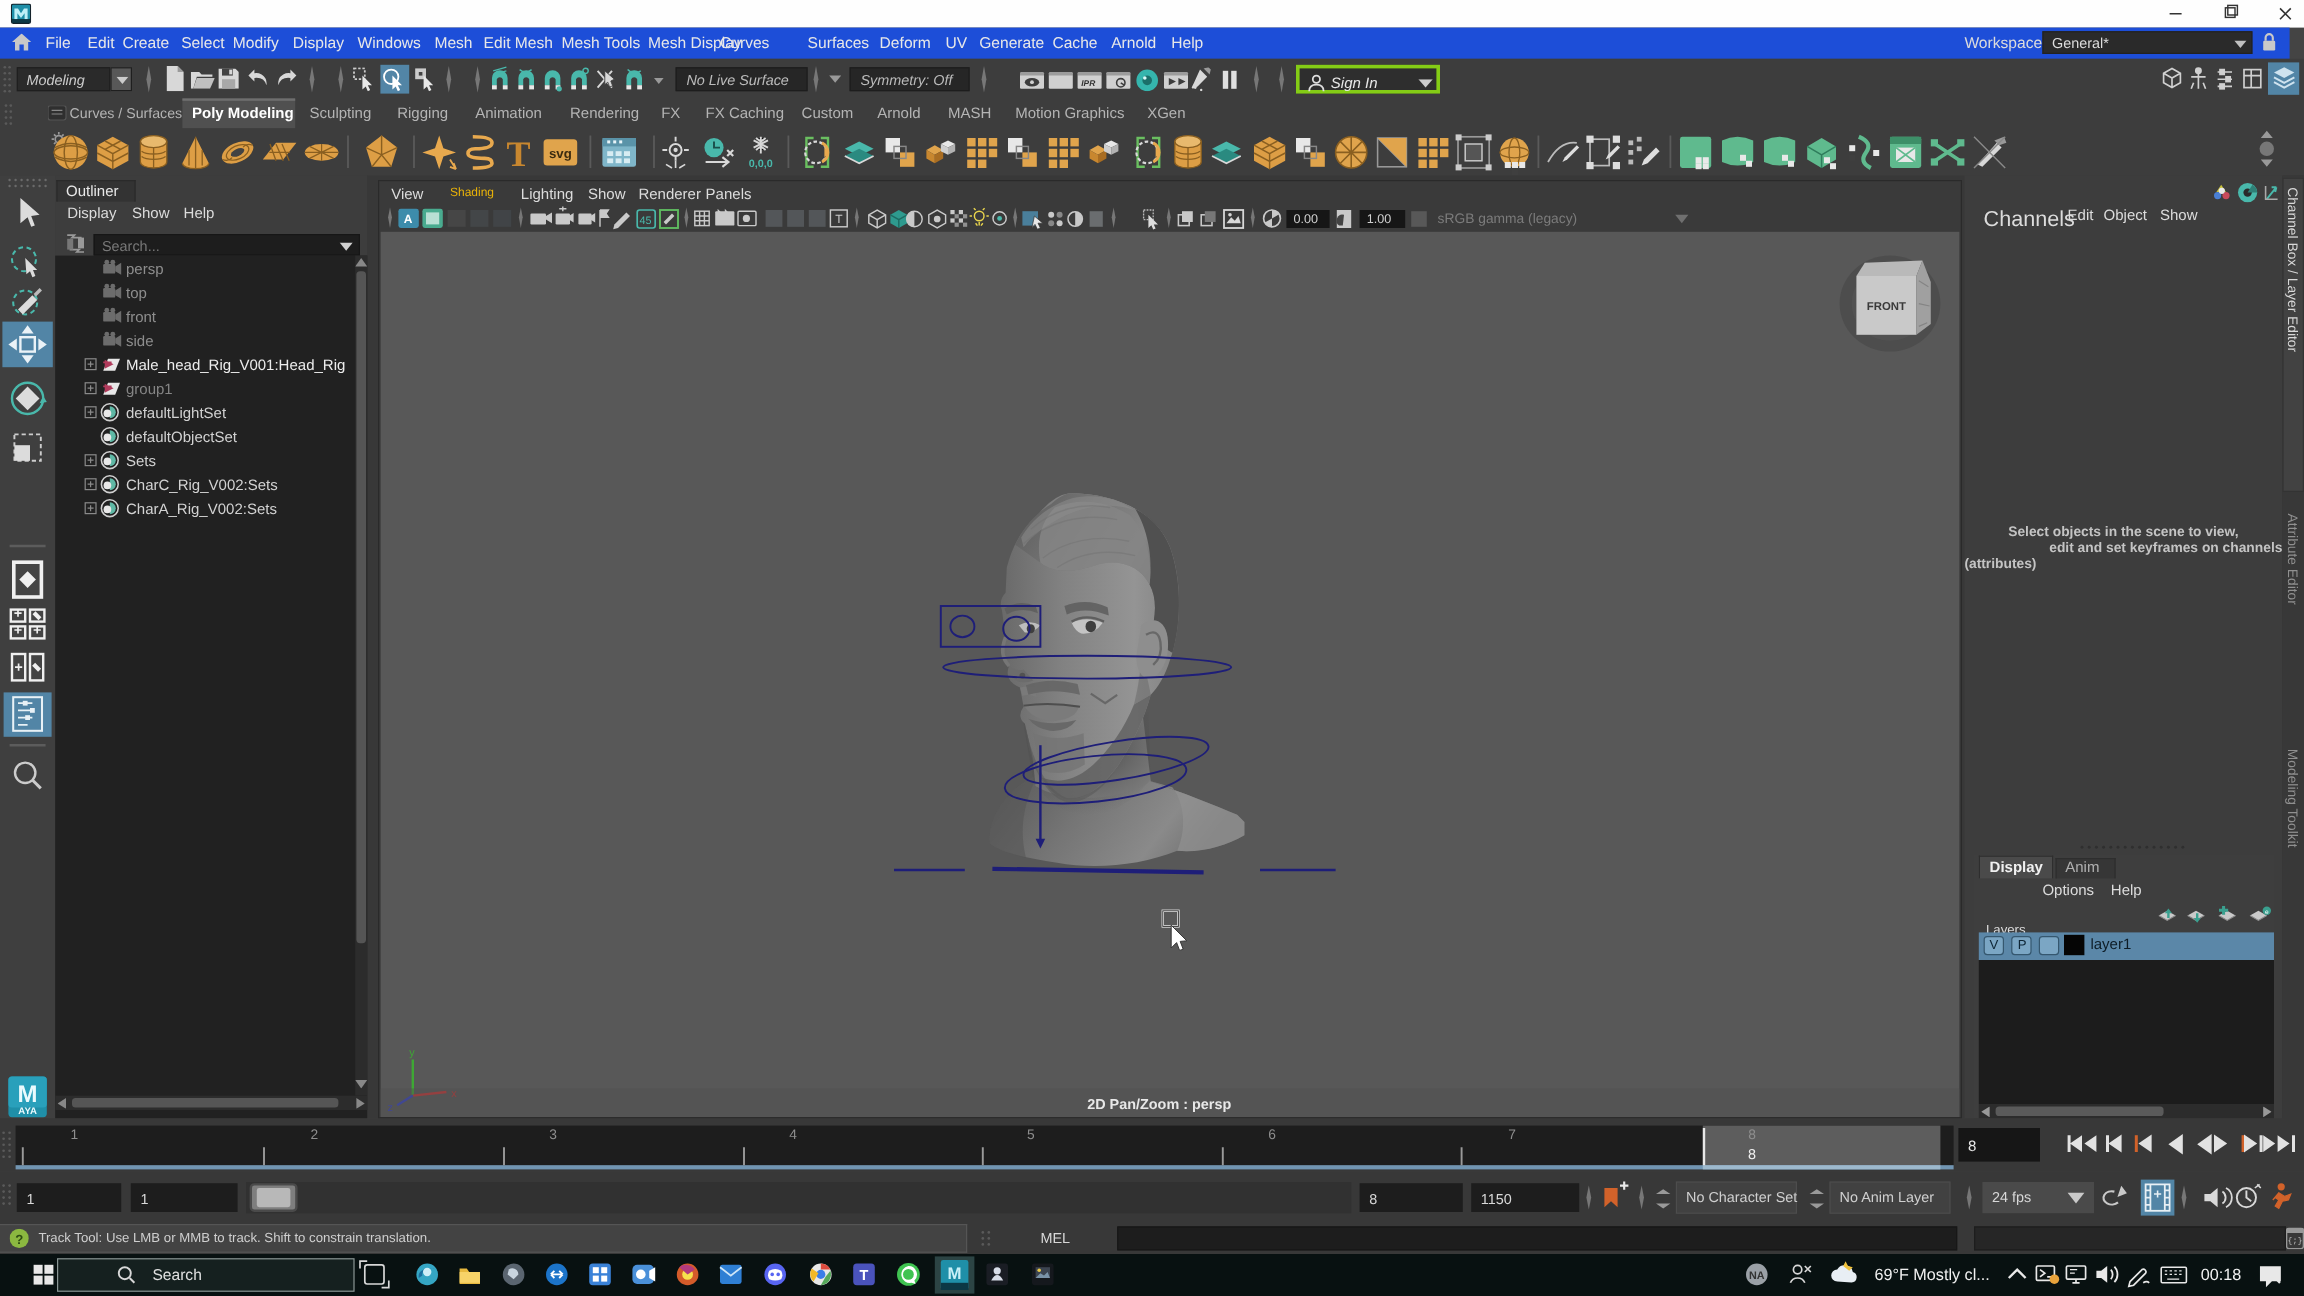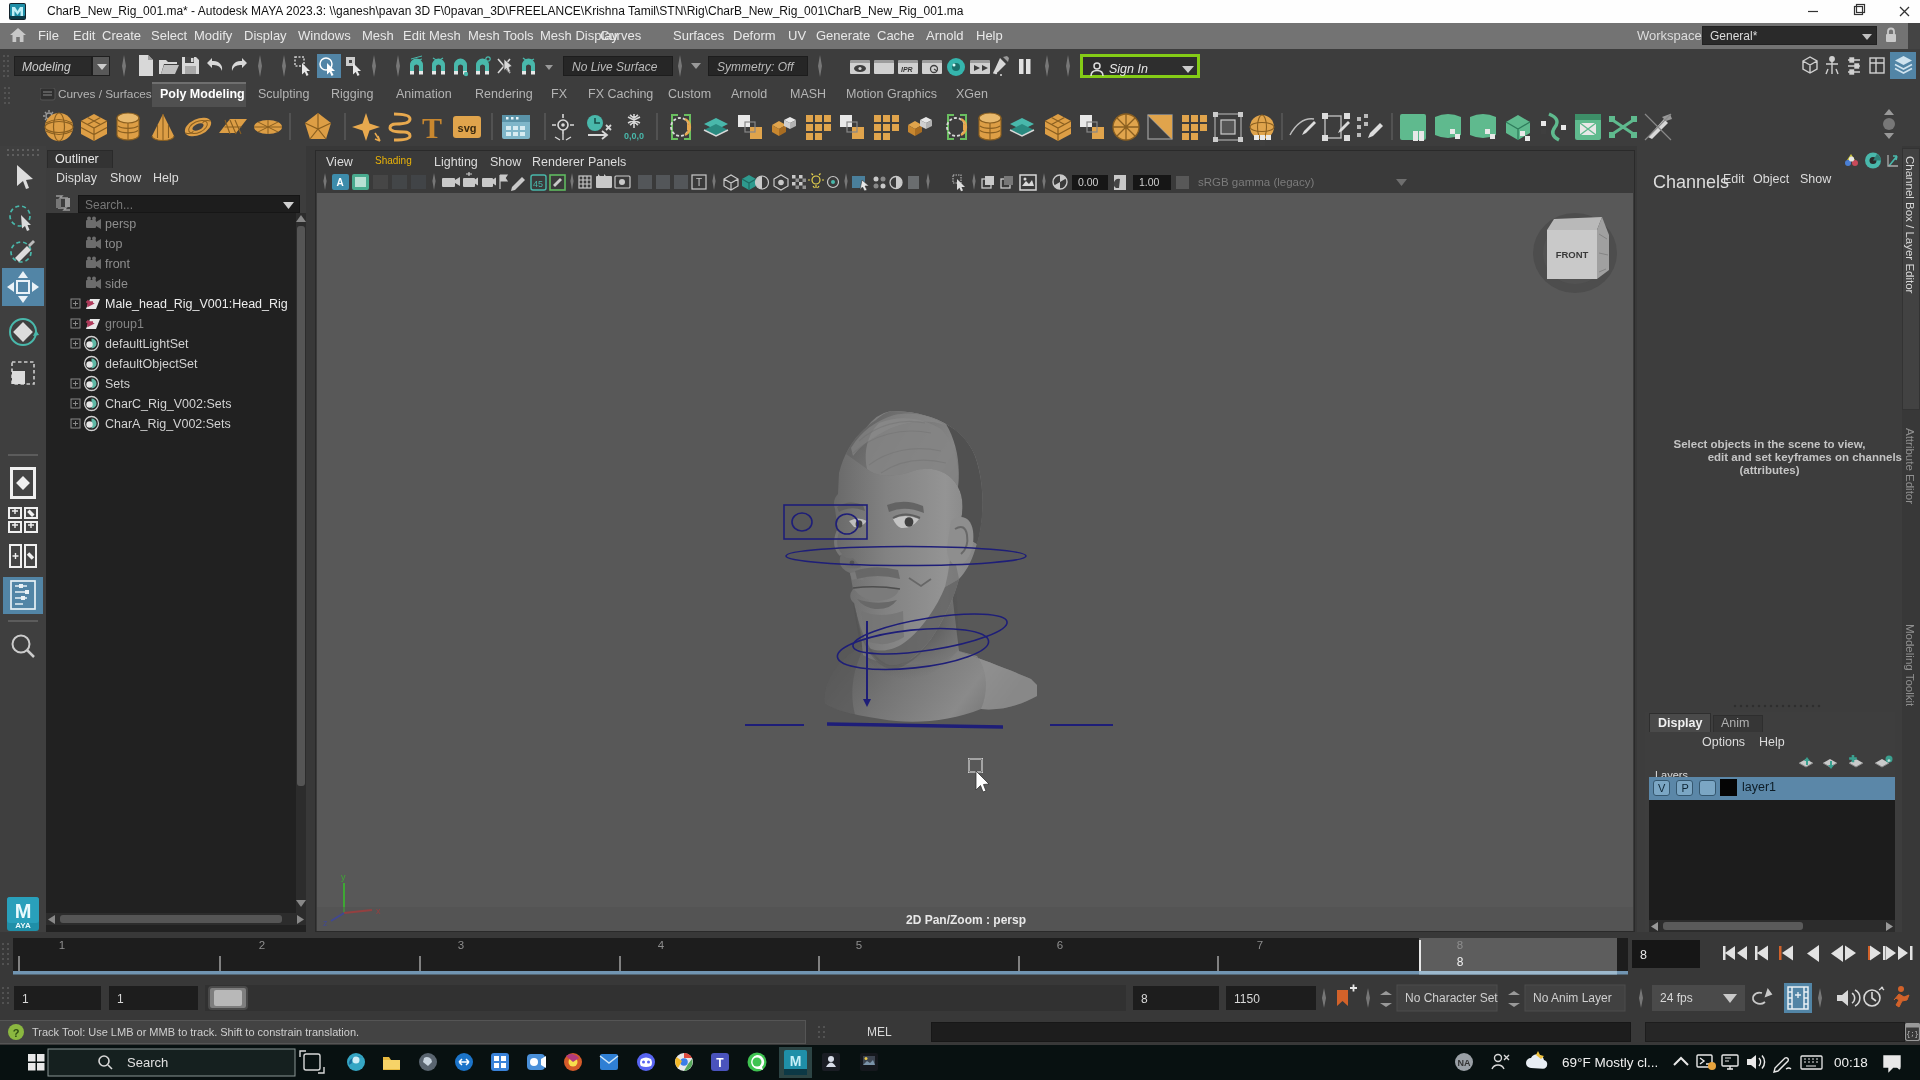--- a/index.html
+++ b/index.html
@@ -1,20 +1,20 @@
 <!DOCTYPE html>
 <html><head>
 <meta charset="utf-8">
 <style>
   * { margin:0; padding:0; box-sizing:border-box; }
   html,body { width:1920px; height:1080px; overflow:hidden; background:#444; font-family:"Liberation Sans", sans-serif; }
   #root { position:absolute; left:0; top:0; width:1920px; height:1080px; }
   .abs { position:absolute; }
   .titlebar { left:0; top:0; width:1920px; height:23px; background:#fefefe; color:#000; }
-  .menubar { left:0; top:23px; width:1908px; height:26px; background:#737373; color:#e8e8e8; }
+  .menubar { left:0; top:23px; width:1908px; height:26px; background:#1d4ed8; color:#e8e8e8; }
   .menubar .mi { position:absolute; top:5px; font-size:13px; }
   .toolbar { left:0; top:49px; width:1920px; height:33px; background:#3d3d3d;font-style:italic; }
   .shelftabs { left:0; top:82px; width:1920px; height:25px; background:#3d3d3d; }
   .shelf { left:0; top:107px; width:1920px; height:39px; background:#3d3d3d; }
   .mainarea { left:0; top:146px; width:1920px; height:786px; background:#383838; }
   .toolbox { left:0; top:146px; width:46px; height:786px; background:#3f3f3f; }
   .outliner { left:46px; top:146px; width:260px; height:786px; background:#3d3d3d; }
   .vp { left:315px; top:150px; width:1320px; height:782px; background:#3a3a3a; border:1px solid #2a2a2a; }
   .chbox { left:1637px; top:146px; width:265px; height:786px; background:#3d3d3d; }
   .sidetabs { left:1902px; top:146px; width:18px; height:786px; background:#383838; }
@@ -29,21 +29,20 @@
 </head>
 <body>
 <div id="root">
   <div class="abs titlebar">
     <svg class="abs" style="left:9px;top:3px" width="17" height="17" viewBox="0 0 17 17">
       <rect x="0" y="0" width="17" height="17" rx="2" fill="#13222b"></rect>
       <rect x="1" y="1" width="15" height="12" rx="1" fill="#1f8fa8"></rect>
       <path d="M3 13 L3 4 L6 4 L8.5 8 L11 4 L14 4 L14 13 L11.5 13 L11.5 8 L8.5 12 L5.5 8 L5.5 13 Z" fill="#bfeff7"></path>
       <rect x="1" y="13" width="15" height="3" fill="#0c3845"></rect>
     </svg>
-    <div class="txt" style="left:47px;top:4px;font-size:12px;color:#111">CharB_New_Rig_001.ma* - Autodesk MAYA 2023.3: \\ganesh\pavan 3D F\0pavan_3D\FREELANCE\Krishna Tamil\STN\Rig\CharB_New_Rig_001\CharB_New_Rig_001.ma</div>
     <svg class="abs" style="left:1800px;top:0" width="120" height="23" viewBox="0 0 120 23">
       <line x1="8" y1="11.5" x2="18" y2="11.5" stroke="#333" stroke-width="1.2"></line>
       <rect x="54.5" y="6.5" width="8" height="8" fill="none" stroke="#333" stroke-width="1.2"></rect>
       <rect x="56.5" y="4.5" width="8" height="8" fill="none" stroke="#333" stroke-width="1.2"></rect>
       <path d="M100 7 L109 16 M109 7 L100 16" stroke="#333" stroke-width="1.3"></path>
     </svg>
   </div>
   <div class="abs menubar">
     <svg class="abs" style="left:10px;top:5px" width="16" height="15" viewBox="0 0 16 15">
       <path d="M8 0 L16 7 L13.5 7 L13.5 14 L9.8 14 L9.8 9 L6.2 9 L6.2 14 L2.5 14 L2.5 7 L0 7 Z" fill="#c8c8c8"></path>
@@ -1048,21 +1047,21 @@
         <path d="M30 8.5 L38 8.5 A8 8 0 0 0 34 2 Z" fill="#2f8077"></path>
       <path d="M46 14 L54 4 M54 4 l-1 4 M54 4 l-4 0" stroke="#49b8ab" stroke-width="1.6" fill="none"></path>
         <path d="M45 3 v11 h10" stroke="#aaa" stroke-width="1.3" fill="none"></path>
     </svg>
     <div class="txt" style="left:16px;top:26px;font-size:18px;color:#dcdcdc">Channels</div>
     <div class="txt" style="left:86px;top:26px;font-size:12.5px;color:#dcdcdc">Edit</div>
     <div class="txt" style="left:116px;top:26px;font-size:12.5px;color:#dcdcdc">Object</div>
     <div class="txt" style="left:163px;top:26px;font-size:12.5px;color:#dcdcdc">Show</div>
     <div class="txt" style="left:0;top:292px;width:265px;text-align:center;font-size:11.5px;font-weight:bold;color:#c4c4c4">Select objects in the scene to view,</div>
     <div class="txt" style="left:0;top:305px;width:265px;text-align:right;font-size:11.5px;font-weight:bold;color:#c4c4c4">edit and set keyframes on channels</div>
-    <div class="txt" style="left:0;top:318px;width:265px;text-align:center;font-size:11.5px;font-weight:bold;color:#c4c4c4">(attributes)</div>
+    <div class="txt" style="left:0;top:318px;width:265px;font-size:11.5px;font-weight:bold;color:#c4c4c4">(attributes)</div>
     <svg class="abs" style="left:95px;top:558px" width="90" height="6">
         <g fill="#2f2f2f">
           <circle cx="3" cy="2" r="1.2"></circle>
           <circle cx="9" cy="2" r="1.2"></circle>
           <circle cx="15" cy="2" r="1.2"></circle>
           <circle cx="21" cy="2" r="1.2"></circle>
           <circle cx="27" cy="2" r="1.2"></circle>
           <circle cx="33" cy="2" r="1.2"></circle>
           <circle cx="39" cy="2" r="1.2"></circle>
           <circle cx="45" cy="2" r="1.2"></circle>

